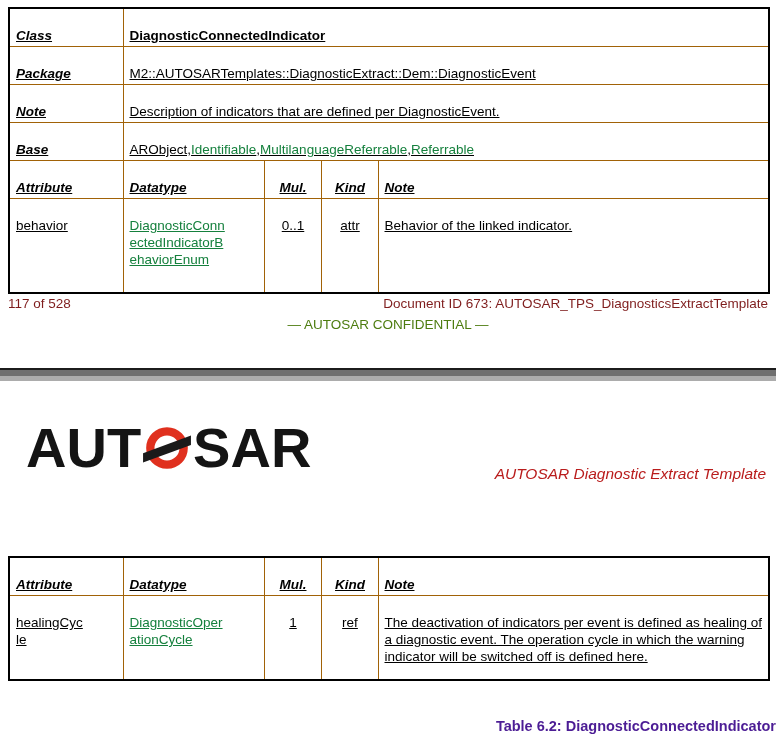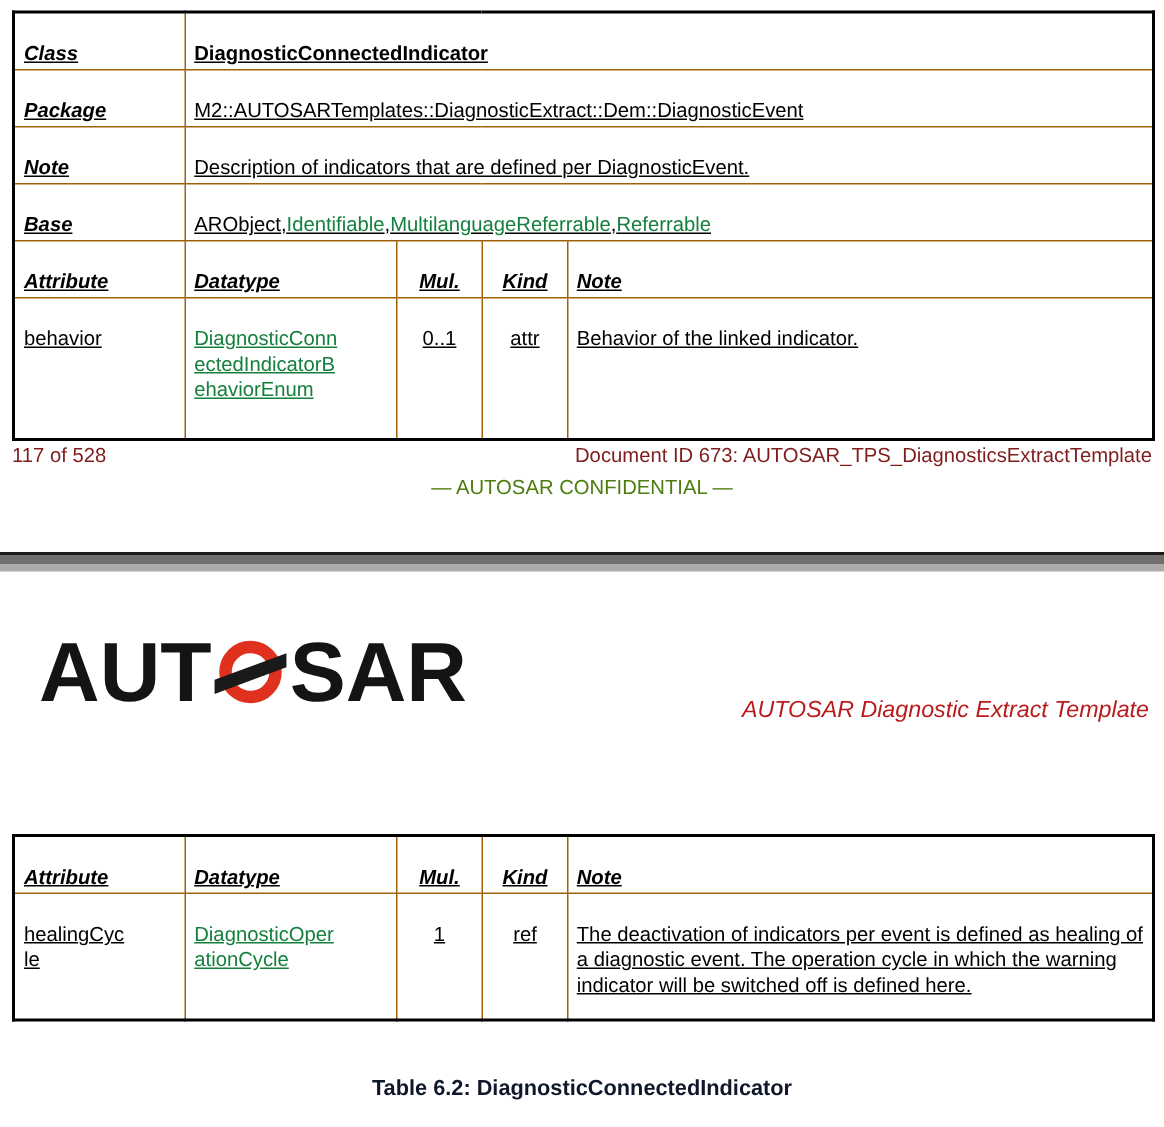--- a/index.html
+++ b/index.html
@@ -79,21 +79,21 @@
 
   .release-info {
     position: absolute; top: 462px; right: 10px;
     text-align: right; color: #b91c1c;
     font-size: 15.5px; line-height: 24px; font-style: italic;
   }
 
   
   .caption {
     position: absolute; top: 718px; left: 0; width: 776px;
-    text-align: center; font-weight: bold; font-size: 14.5px; color: #0f172a;
+    text-align: right; font-weight: bold; font-size: 14.5px; color: #4c1d95;
   }
 </style>
 </head>
 <body>
 
 <div class="page">
 
   <table class="spec table1">
     <colgroup>
         <col class="c1">

